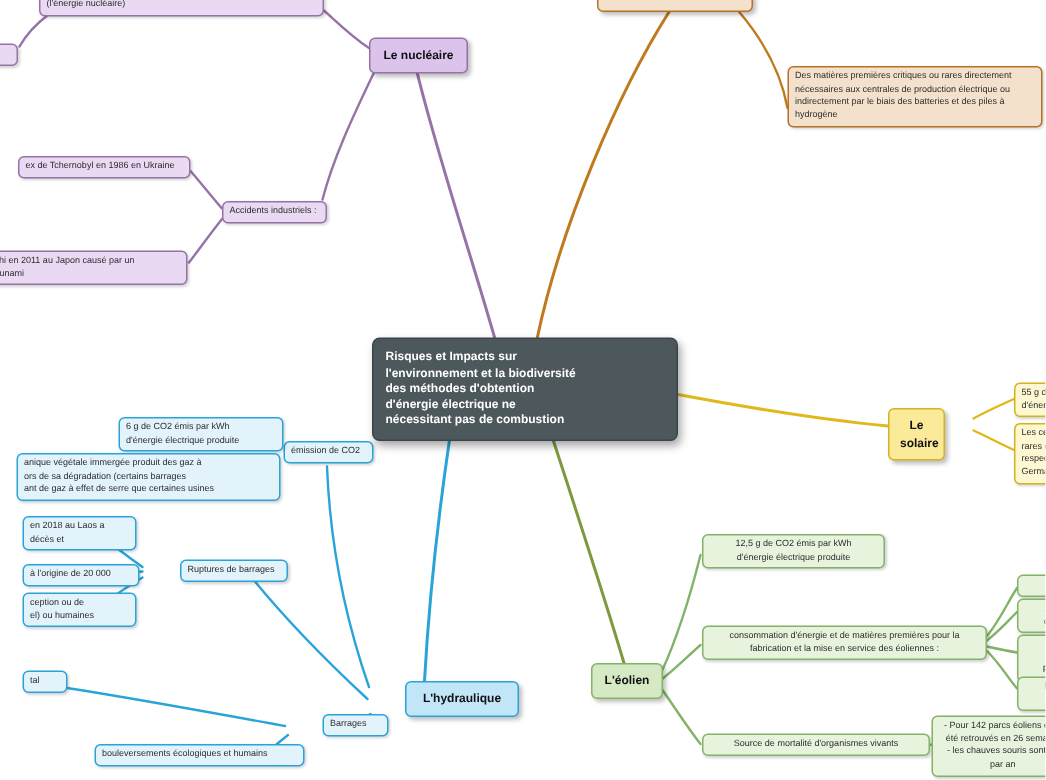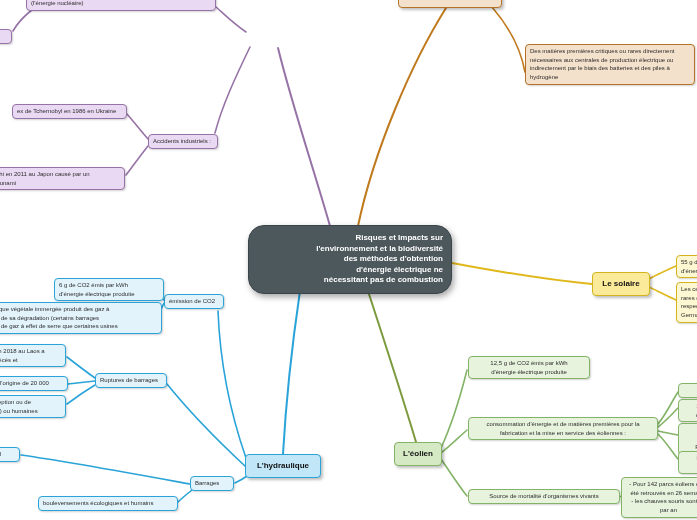--- a/index.html
+++ b/index.html
@@ -23,27 +23,27 @@
     text-align:center;color:#111;
     box-shadow:2px 2px 3px rgba(0,0,0,0.25);
   }
   .purple{background:#ead9f2;border-color:#9673a6;}
   .purple.branch{background:#dcc3ec;}
   .orange{background:#f4e1cb;border-color:#b5732a;}
   .yellow{background:#fdf8d2;border-color:#d4b41e;}
   .yellow.branch{background:#fbea9a;}
   .green{background:#e8f3de;border-color:#82b366;text-align:center;}
   .green.branch{background:#d6e9c5;}
-  .blue{background:#e2f3fc;border-color:#2aa4d8;}
+  .blue{background:#e2f3fc;border-color:#2aa4d8;margin-left:25px;}
   .blue.branch{background:#c0e6f8;}
   .central{
     position:absolute;z-index:3;box-sizing:border-box;
     background:#4d585c;border:1px solid #39454a;color:#ffffff;
-    font-weight:bold;font-size:8px;line-height:1.32;text-align:right;
-    border-radius:16px;padding:7px 8px;white-space:pre-line;
+    font-weight:bold;font-size:8px;line-height:1.32;text-align:left;
+    border-radius:5px;padding:7px 8px;white-space:pre-line;
     box-shadow:2px 3px 6px rgba(0,0,0,0.35);
   }
 </style>
 </head>
 <body>
 
 <div id="canvas">
 
   <svg id="wires" width="697" height="520" viewBox="0 0 697 520">
 
@@ -83,34 +83,35 @@
     <path d="M190,484 C135,474 70,462 21,455" stroke="#2aa4d8" stroke-width="1.6" fill="none" stroke-linecap="round"></path>
     <path d="M192,490 C187,494 182,498 178,502" stroke="#2aa4d8" stroke-width="1.6" fill="none" stroke-linecap="round"></path>
   </svg>
 
   <div class="central" style="left:248px;top:225px;width:204px;">Risques et Impacts sur
 l'environnement et la biodiversité
 des méthodes d'obtention
 d'énergie électrique ne
 nécessitant pas de combustion</div>
 
+  <div class="node purple branch" style="left:246px;top:25px;width:66px;">Le nucléaire</div>
   <div class="node purple" style="left:26px;top:-4px;width:190px;">(l'énergie nucléaire)</div>
   <div class="node purple" style="left:-10px;top:29px;width:22px;height:15px;"></div>
   <div class="node purple" style="left:12px;top:104px;width:115px;">ex de Tchernobyl en 1986 en Ukraine</div>
   <div class="node purple" style="left:148px;top:134px;width:70px;">Accidents industriels :</div>
   <div class="node purple" style="left:-10px;top:167px;width:135px;">ichi en 2011 au Japon causé par un
 tsunami</div>
 
   <div class="node orange branch" style="left:398px;top:-16px;width:104px;height:24px;"></div>
   <div class="node orange" style="left:525px;top:44px;width:170px;">Des matières premières critiques ou rares directement
 nécessaires aux centrales de production électrique ou
 indirectement par le biais des batteries et des piles à
 hydrogène</div>
 
-  <div class="node yellow branch" style="left:592px;top:272px;width:58px;">Le solaire</div>
+  <div class="node yellow branch" style="left:592px;top:272px;width:38px;">Le solaire</div>
   <div class="node yellow" style="left:676px;top:255px;width:70px;">55 g de
 d'énergie</div>
   <div class="node yellow" style="left:676px;top:282px;width:70px;">Les cent
 rares et
 respect
 Germani</div>
 
   <div class="node green branch" style="left:394px;top:442px;width:48px;">L'éolien</div>
   <div class="node green" style="left:468px;top:356px;width:122px;">12,5 g de CO2 émis par kWh
 d'énergie électrique produite</div>

